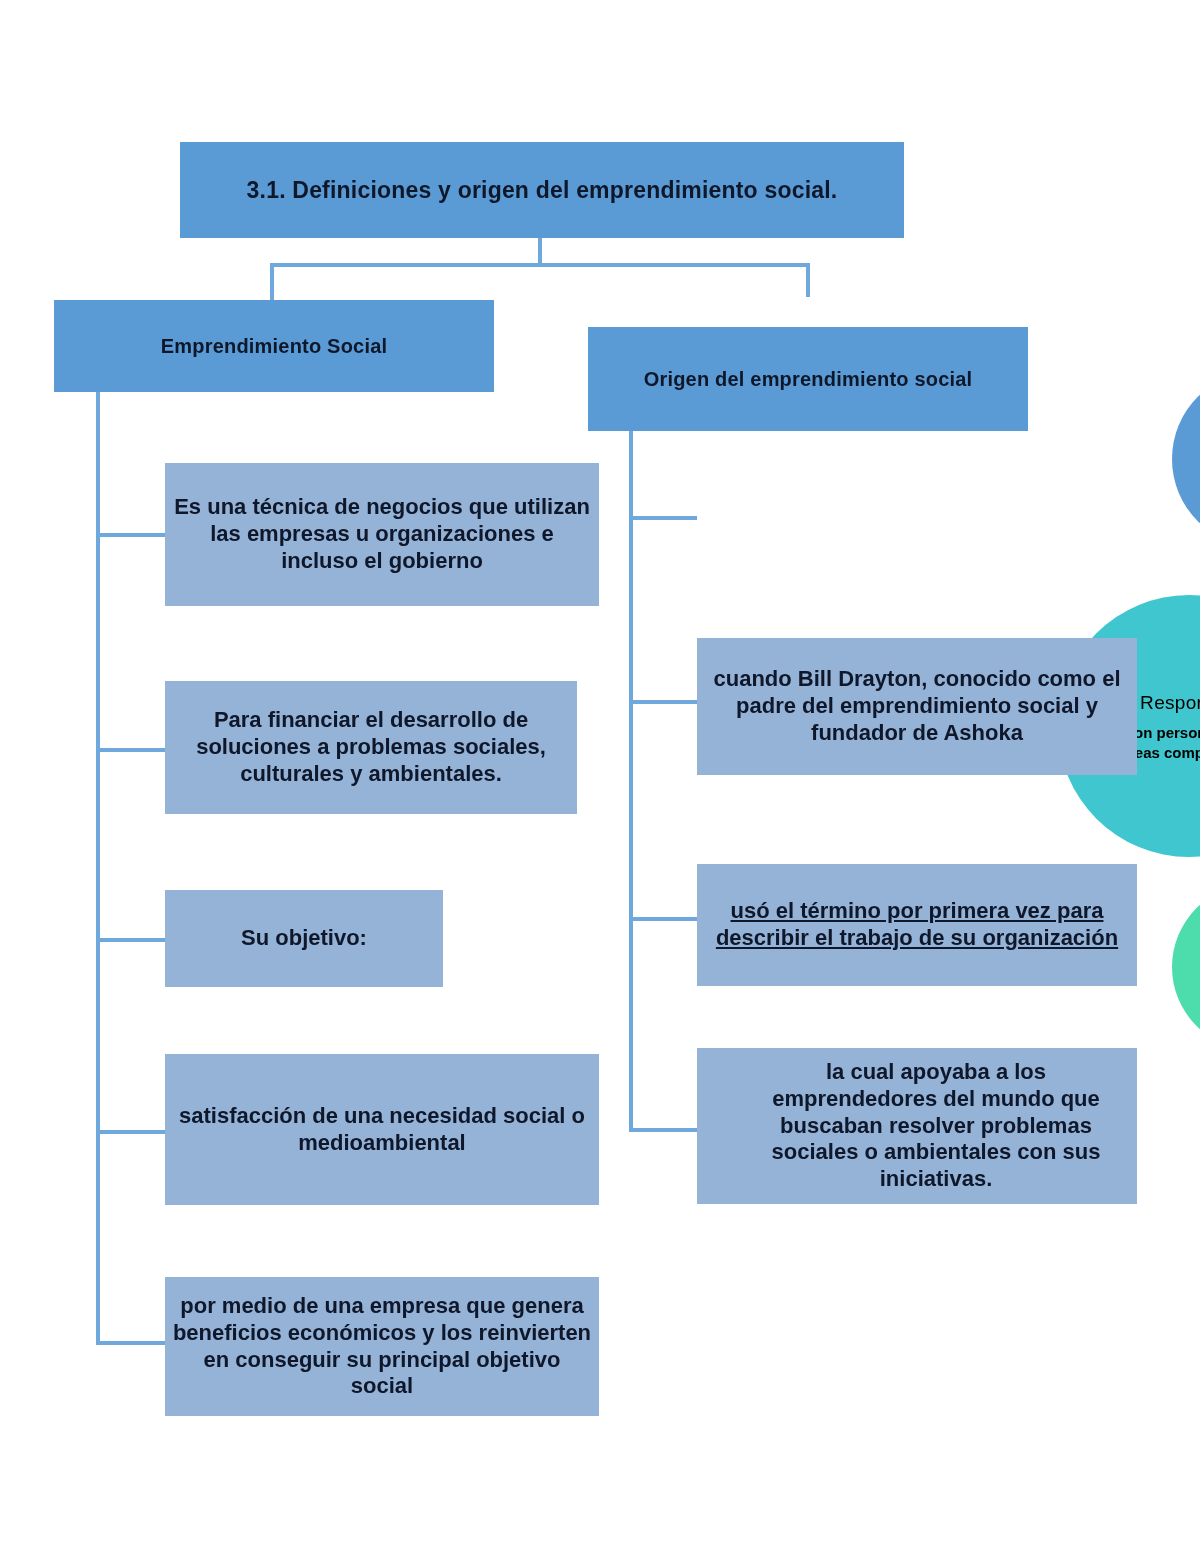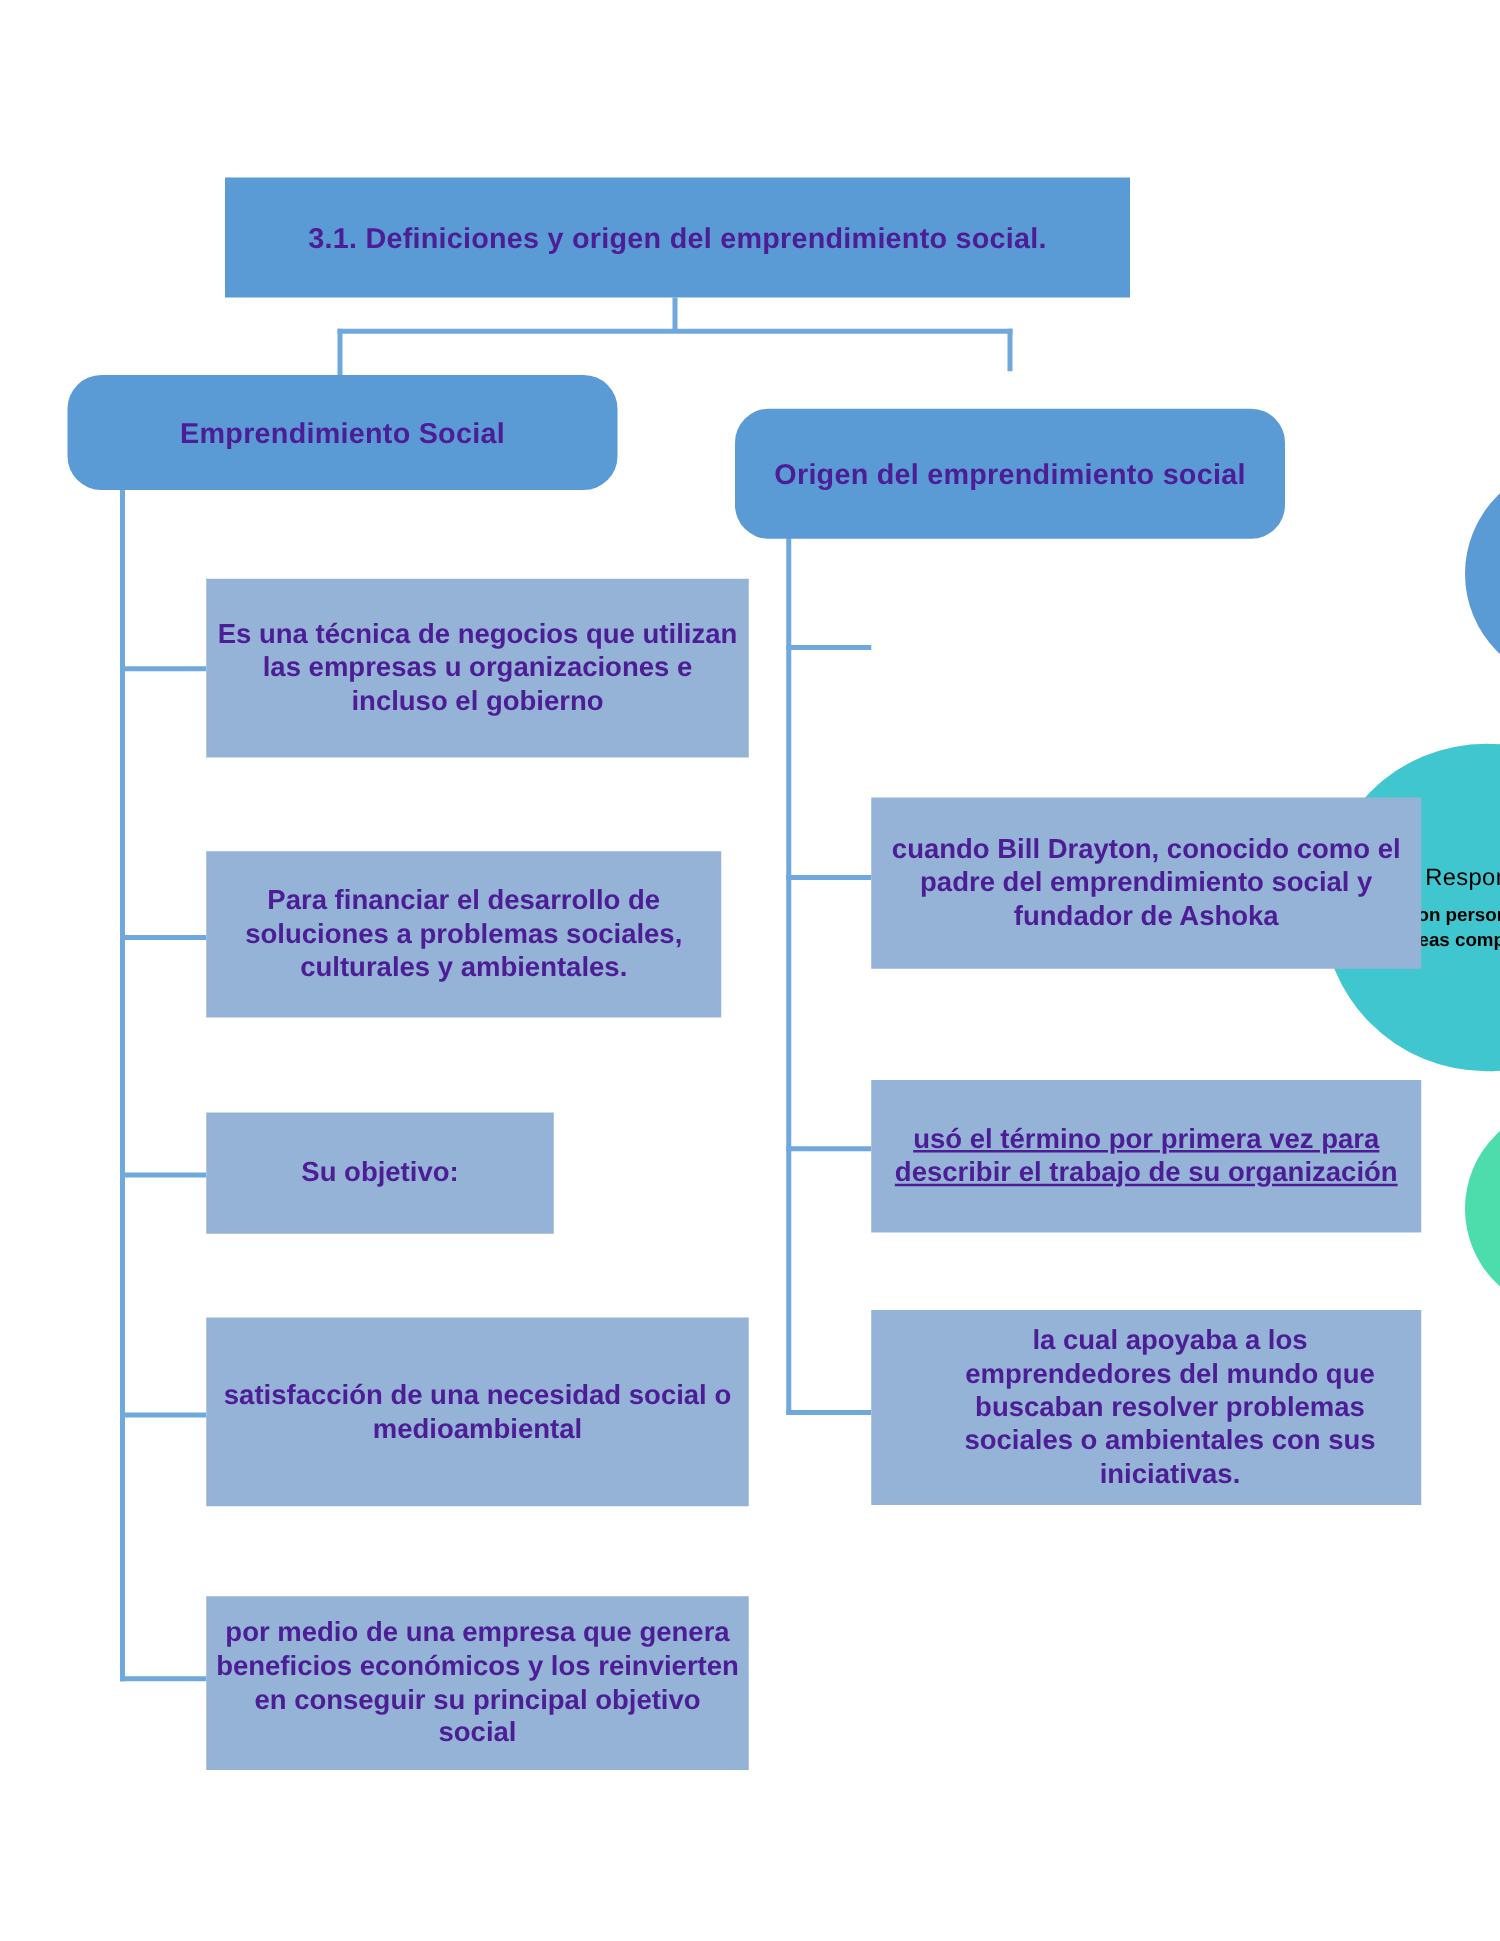--- a/index.html
+++ b/index.html
@@ -81,35 +81,34 @@
   .conn-h { height: 4px; }
 
   
   .node {
     position: absolute;
     box-sizing: border-box;
     display: flex;
     align-items: center;
     justify-content: center;
     text-align: center;
-    color: #4c1d95;
+    color: #0f172a;
     font-weight: bold;
     line-height: 1.22;
     padding: 4px 6px;
   }
   .node.level1 {
     background: #5B9BD5;
     font-size: 23px;
     letter-spacing: .2px;
   }
   .node.level2 {
     background: #5B9BD5;
-    font-size: 23px;
+    font-size: 20px;
     letter-spacing: .2px;
-    border-radius: 27px;
   }
   .node.leaf {
     background: #95B3D7;
     font-size: 22px;
     text-align: center;
   }
 
   
   #node-root      { left: 180px; top: 142px;  width: 724px; height: 96px; }
   #node-left      { left: 54px;  top: 300px;  width: 440px; height: 92px; }

